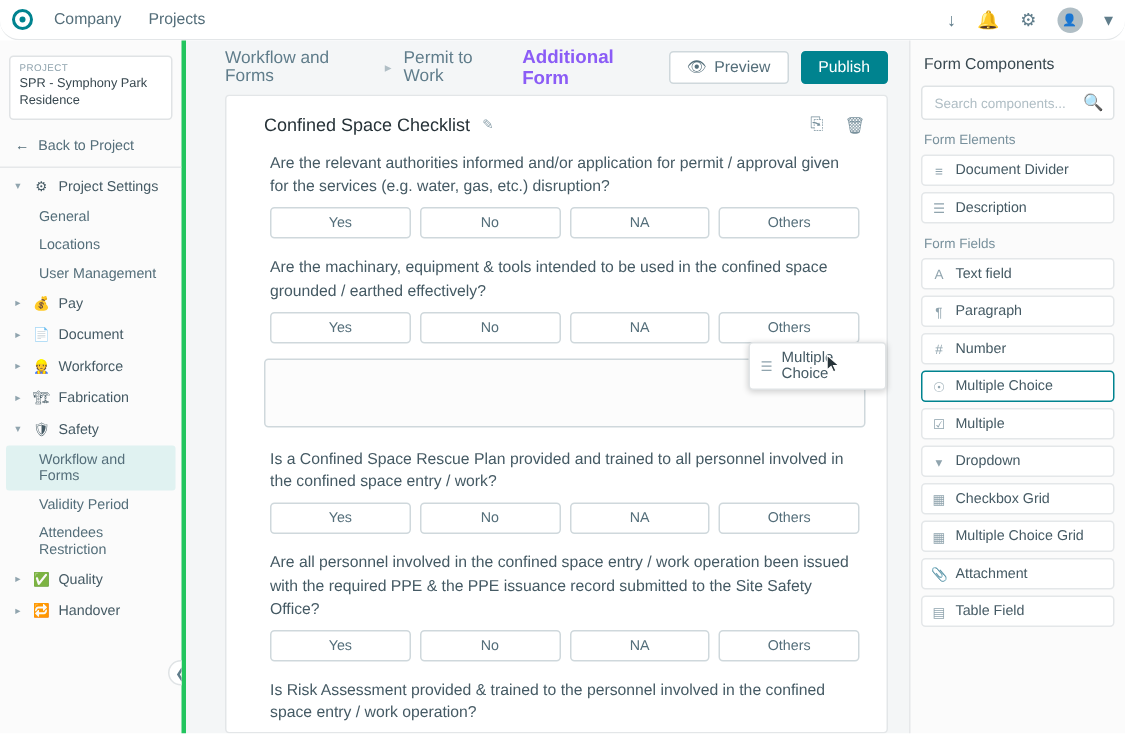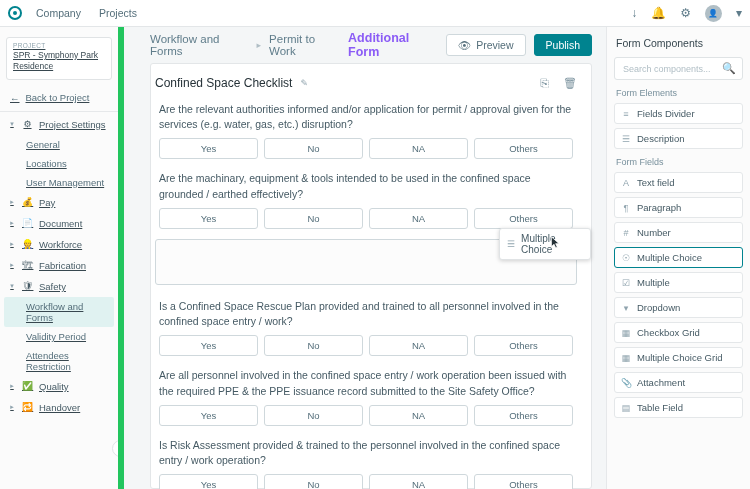--- a/index.html
+++ b/index.html
@@ -7,21 +7,21 @@
   body {
     width:750px; height:489px; overflow:hidden;
     font-family:"Liberation Sans", sans-serif;
     font-size:11px; color:#37474f; background:#fff;
   }
   .app { position:relative; width:750px; height:489px; display:flex; flex-direction:column; }
 
   
   .topbar {
     height:27px; background:#ffffff; border-bottom:1px solid #e3e6e8;
-    display:flex; align-items:center; padding:0 8px; flex:0 0 27px;
+    display:flex; align-items:center; padding:0 8px; flex:0 0 27px;border-radius:13px;
   }
   .logo-circle {
     width:14px; height:14px; border-radius:50%;
     border:2px solid #00838f; margin-right:14px; position:relative;
   }
   .logo-circle:after{
     content:""; position:absolute; left:3px; top:3px; width:4px; height:4px;
     border-radius:50%; background:#00838f;
   }
   .topnav { display:flex; align-items:center; gap:18px; font-size:10.5px; color:#546e7a; }
@@ -32,22 +32,22 @@
     width:17px; height:17px; border-radius:50%;
     background:#b0bec5; display:flex; align-items:center; justify-content:center;
     font-size:8px; color:#fff;
   }
 
   .body-wrap { display:flex; flex:1 1 auto; min-height:0; }
 
   
   .sidebar {
     width:124px; flex:0 0 124px; background:#fbfbfb;
-    border-right:6px solid #22c55e; position:relative;
-    padding-top:6px; overflow:hidden;text-decoration:underline;
+    border-right:3px solid #22c55e; position:relative;
+    padding-top:6px; overflow:hidden;
   }
   .proj-box {
     margin:4px 6px 6px 6px; border:1px solid #e0e3e5; border-radius:3px;
     padding:4px 6px 6px 6px; background:#fff;
   }
   .proj-label { font-size:6.5px; color:#90a4ae; letter-spacing:.3px; }
   .proj-name { font-size:8.5px; color:#37474f; line-height:1.35; margin-top:1px; }
   .back-row {
     display:flex; align-items:center; gap:6px; padding:6px 8px 6px 10px;
     font-size:9.5px; color:#546e7a; cursor:pointer;
@@ -83,21 +83,21 @@
   .btn {
     border-radius:3px; font-size:10.5px; padding:5px 11px; cursor:pointer;
     display:flex; align-items:center; gap:5px; line-height:1;
   }
   .btn-outline { background:#fff; border:1px solid #cfd8dc; color:#546e7a; }
   .btn-primary { background:#00838f; border:1px solid #00838f; color:#fff; }
 
   .canvas { flex:1 1 auto; overflow:hidden; padding:0 14px 0 26px; position:relative; }
   .card {
     background:#fff; border:1px solid #e3e6e8; border-radius:3px;
-    height:100%; padding:10px 12px 0 2px; position:relative;
+    height:100%; padding:10px 12px 0 23px; position:relative;
   }
   .card-head { display:flex; align-items:center; padding:2px 2px 8px 2px; }
   .card-title { font-size:12px; color:#263238; }
   .pencil { margin-left:8px; font-size:9px; color:#90a4ae; cursor:pointer; }
   .card-head-right { margin-left:auto; display:flex; align-items:center; gap:14px; color:#78909c; }
 
   .q-block { padding:4px 6px 8px 6px; }
   .q-text { font-size:10.5px; color:#455a64; line-height:1.45; margin-bottom:6px; }
   .opts { display:flex; gap:6px; }
   .opt {
@@ -331,21 +331,21 @@
       <div class="rp-title">Form Components</div>
 
       <div class="rp-search">
         <input placeholder="Search components..." style="">
         <span class="ic">🔍</span>
       </div>
 
       <div class="rp-group">Form Elements</div>
       <div class="rp-item">
         <span class="ic">≡</span>
-        <span>Fields Divider</span>
+        <span>Document Divider</span>
       </div>
       <div class="rp-item">
         <span class="ic">☰</span>
         <span>Description</span>
       </div>
 
       <div class="rp-group">Form Fields</div>
 
       <div class="rp-item">
         <span class="ic">A</span>

